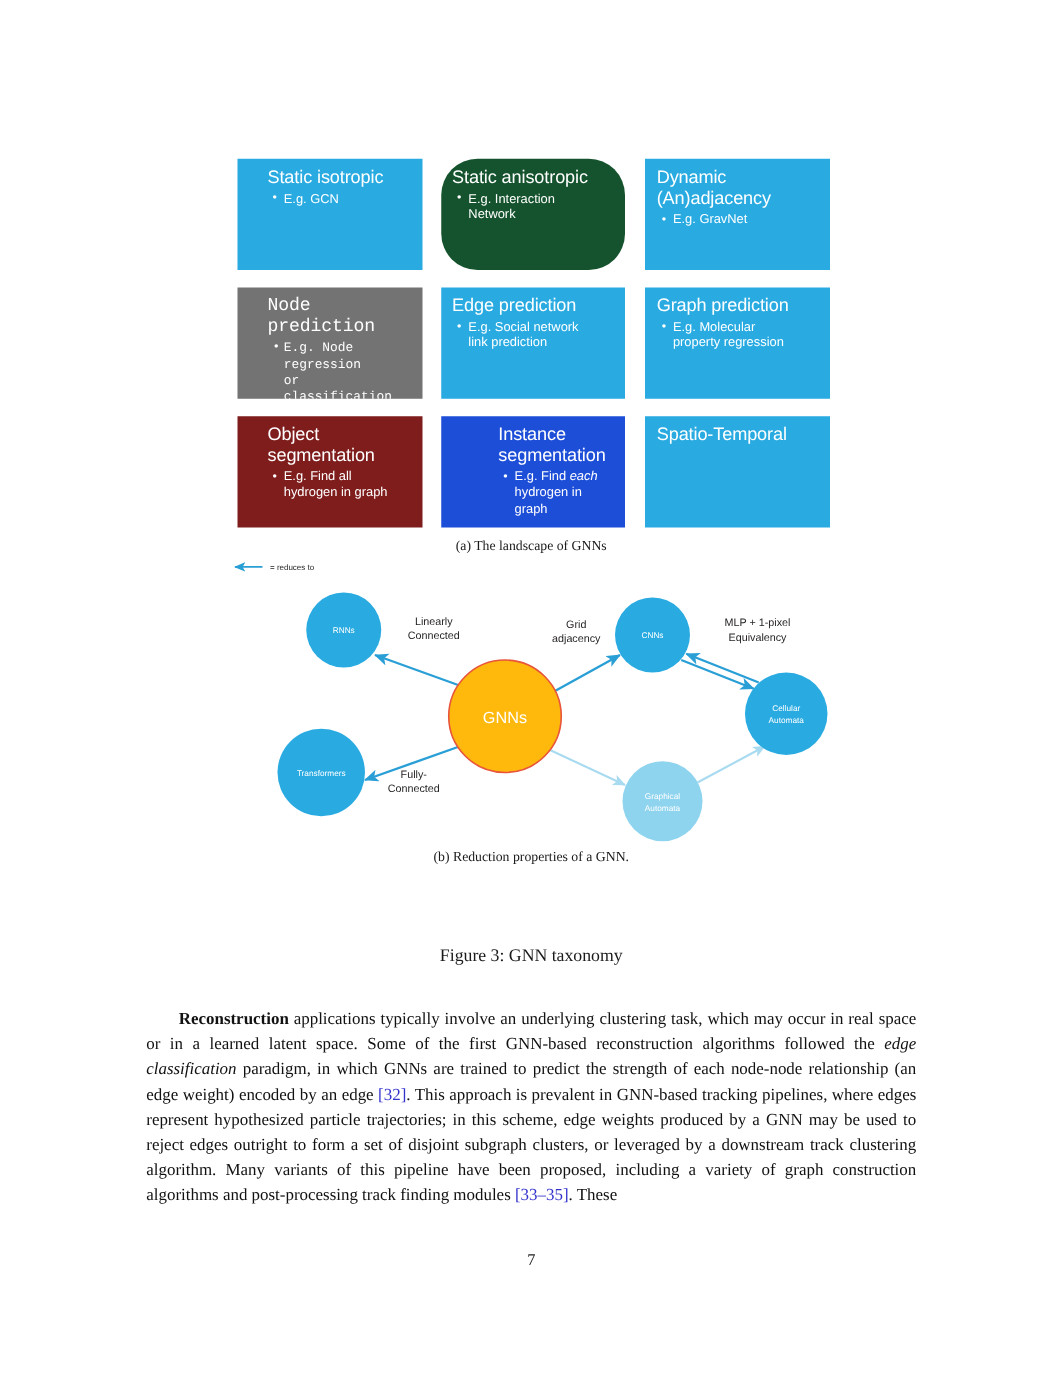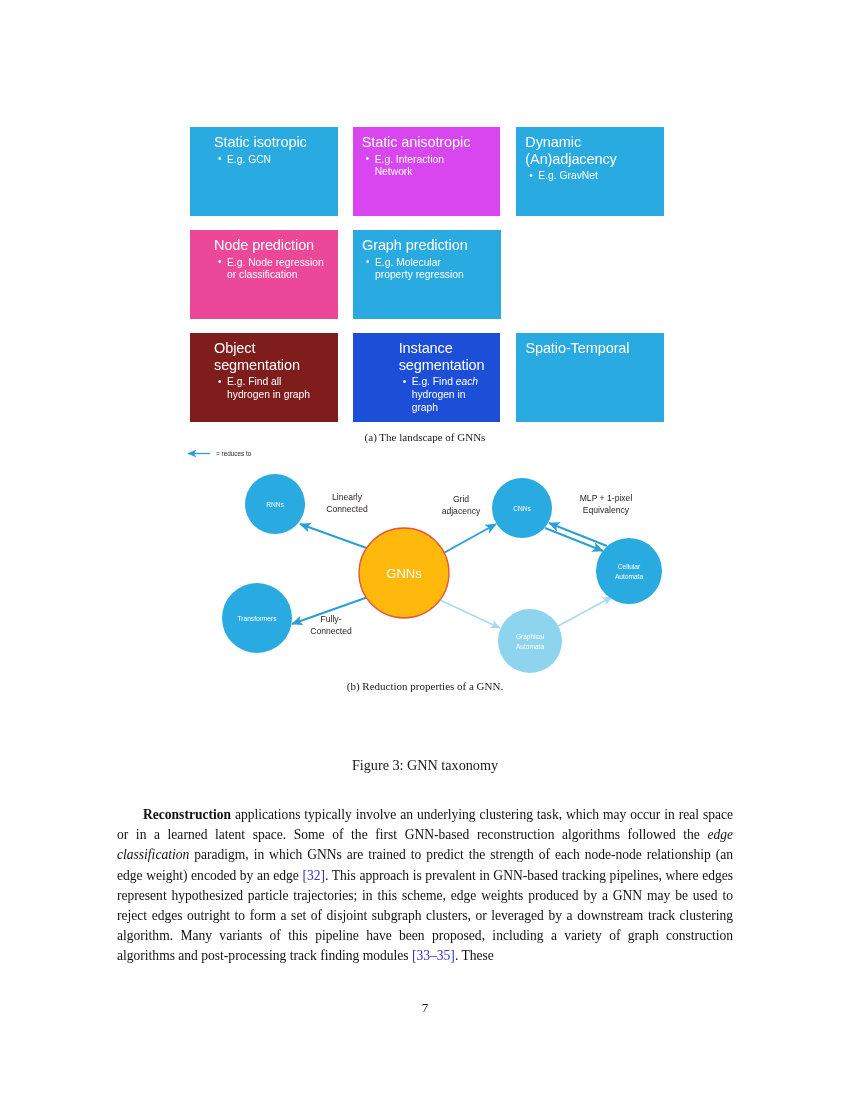--- a/index.html
+++ b/index.html
@@ -154,41 +154,48 @@
 <body>
 
 <div id="fig-a">
     <div class="box-row">
       <div class="gnn-box col-0" style="background: rgb(41, 171, 226);">
         <div class="bx-title">Static isotropic</div>
         <ul>
           <li>E.g. GCN</li>
         </ul>
       </div>
-      <div class="gnn-box col-1" style="background: #d946ef;">
+      <div class="gnn-box col-1" style="background: #14532d; border-radius: 29px;">
         <div class="bx-title">Static anisotropic</div>
         <ul>
           <li>E.g. Interaction
 Network</li>
         </ul>
       </div>
       <div class="gnn-box col-2" style="background: rgb(41, 171, 226);">
         <div class="bx-title">Dynamic
 (An)adjacency</div>
         <ul>
           <li>E.g. GravNet</li>
         </ul>
       </div>
     </div>
     <div class="box-row">
-      <div class="gnn-box col-0" style="background: #ec4899;">
+      <div class="gnn-box col-0" style="background: #737373; font-family: Liberation Mono, monospace;">
         <div class="bx-title">Node prediction</div>
         <ul>
           <li>E.g. Node regression
 or classification</li>
+        </ul>
+      </div>
+      <div class="gnn-box col-1" style="background: rgb(41, 171, 226);">
+        <div class="bx-title">Edge prediction</div>
+        <ul>
+          <li>E.g. Social network
+link prediction</li>
         </ul>
       </div>
       <div class="gnn-box col-2" style="background: rgb(41, 171, 226);">
         <div class="bx-title">Graph prediction</div>
         <ul>
           <li>E.g. Molecular
 property regression</li>
         </ul>
       </div>
     </div>

